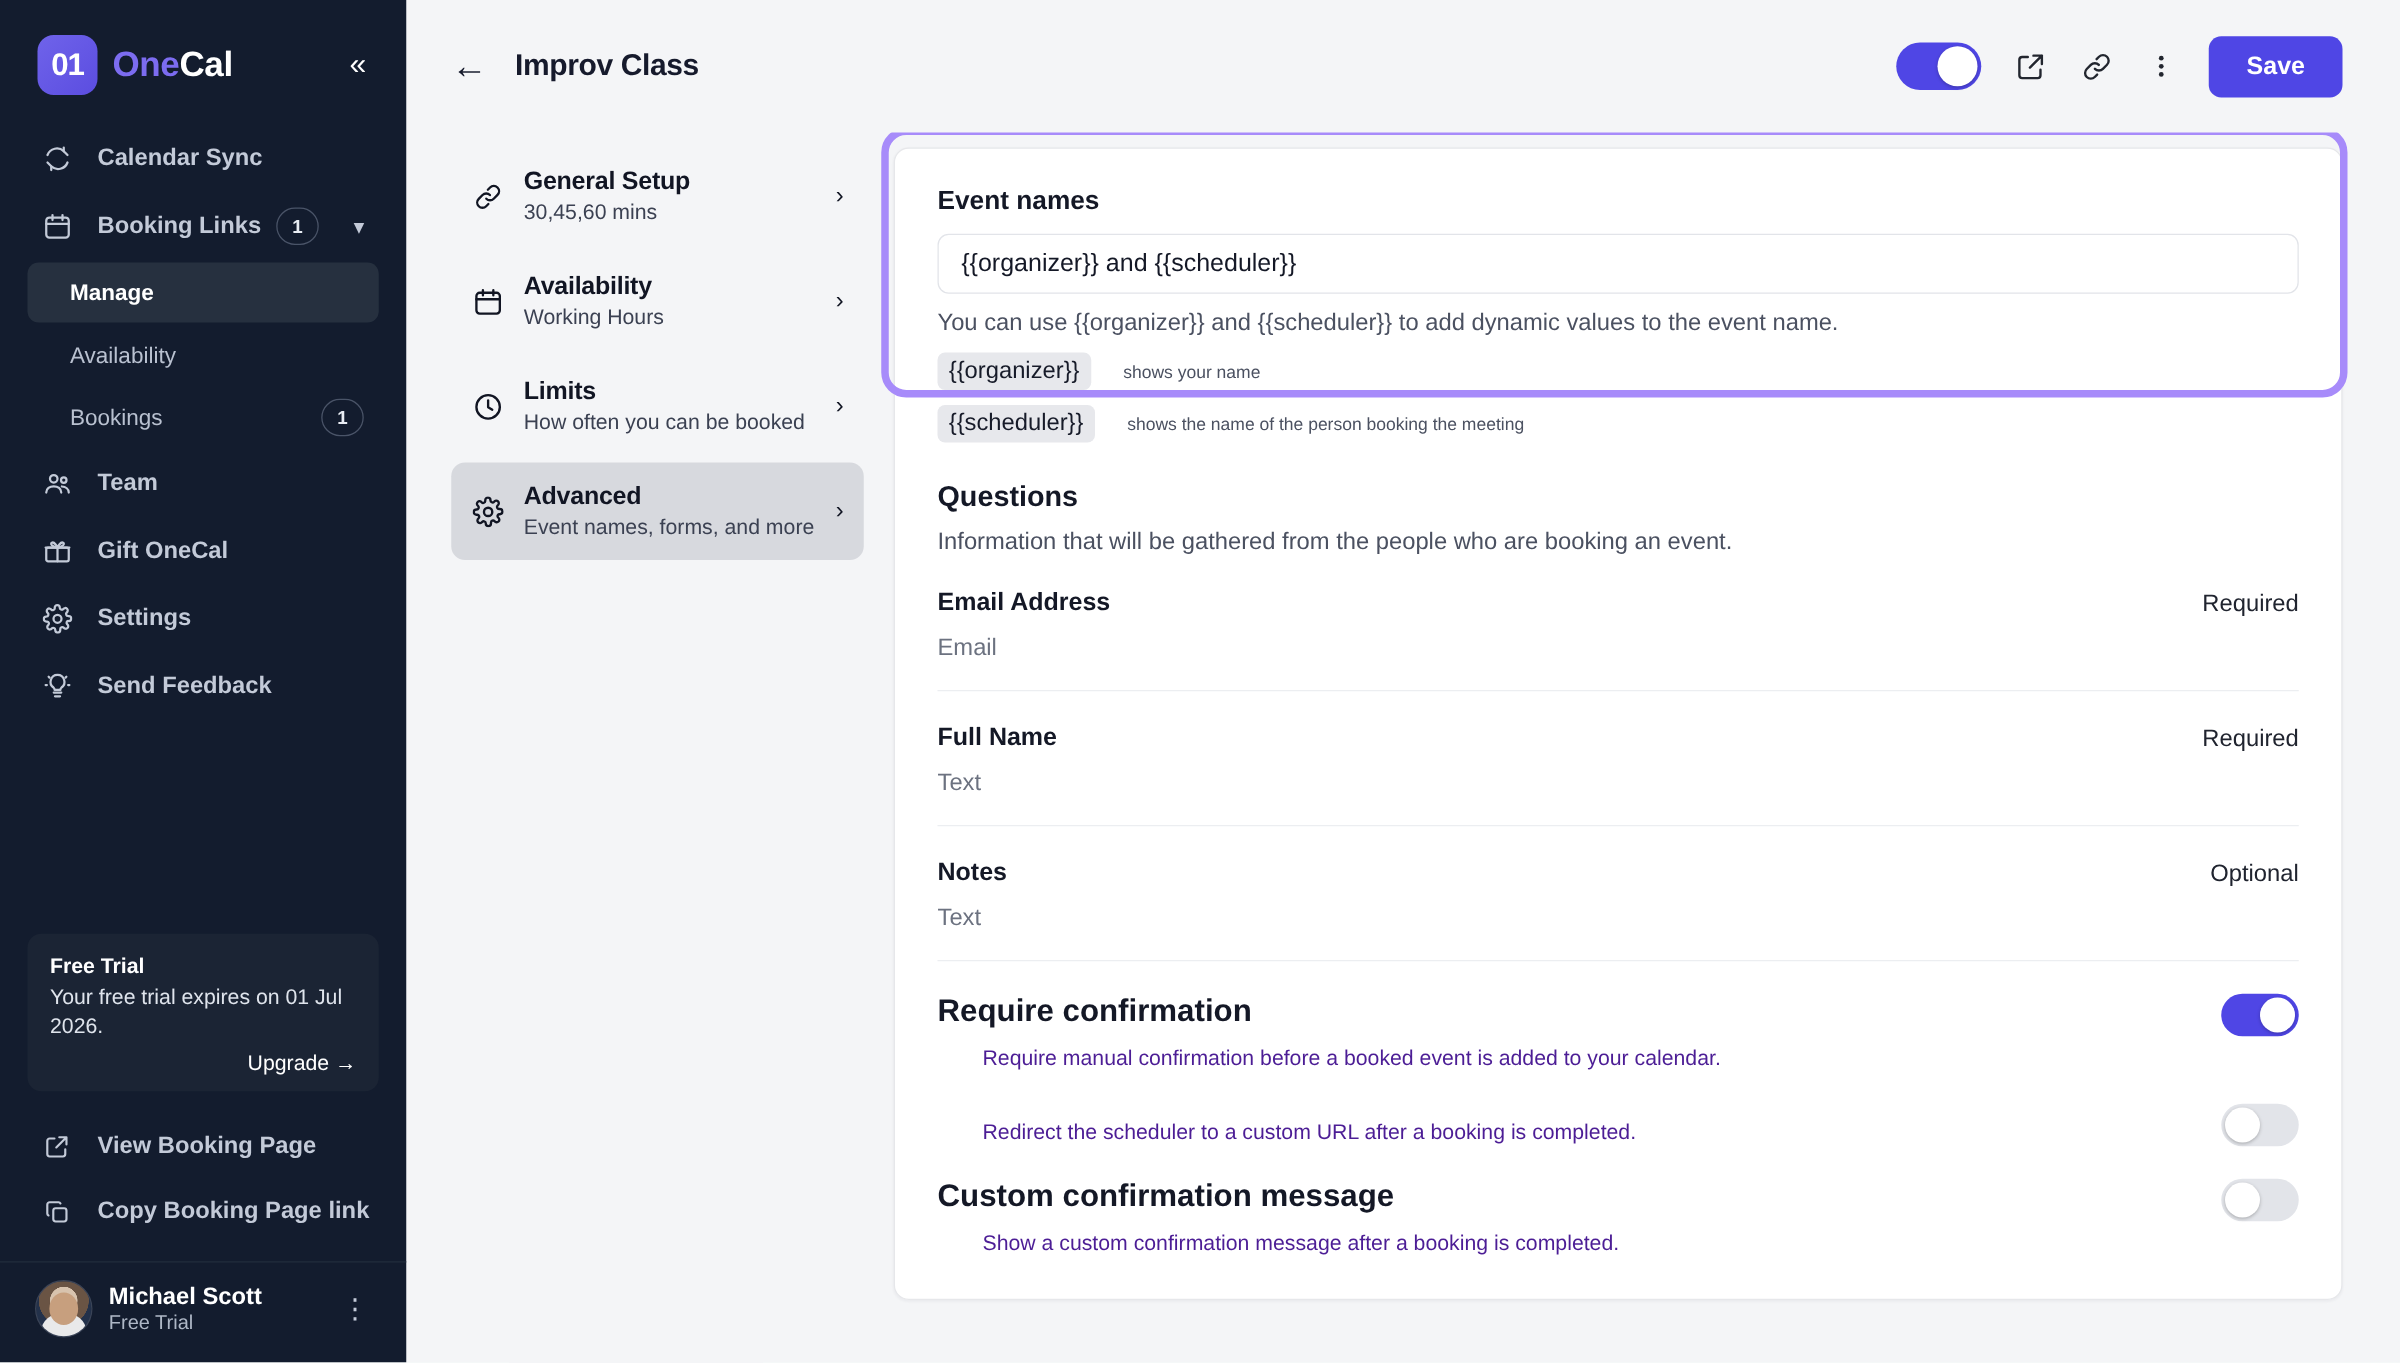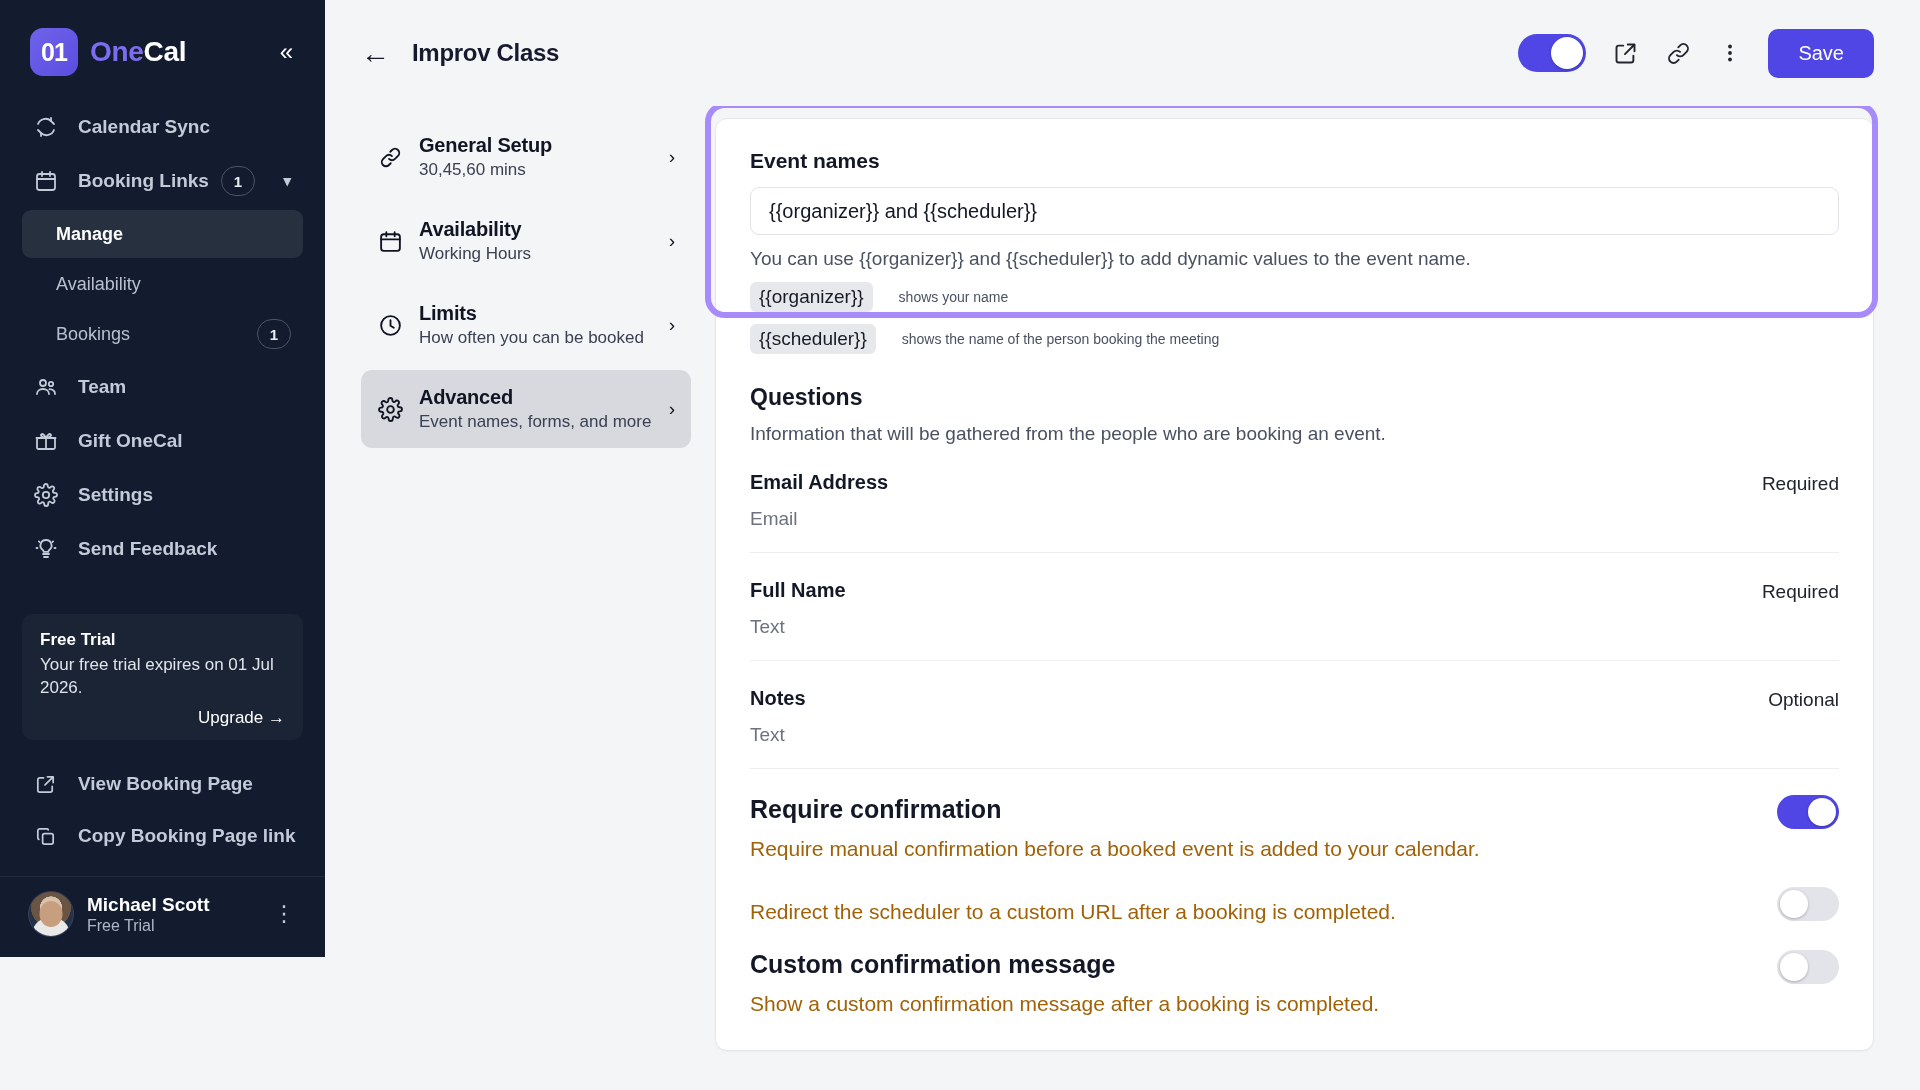--- a/index.html
+++ b/index.html
@@ -6,21 +6,21 @@
   html, body {
     width: 1920px; height: 1090px;
     font-family: "Liberation Sans", sans-serif;
     background: #f4f5f7;
     overflow: hidden;
   }
   .app { display: flex; width: 1920px; height: 1090px; }
 
   
   .sidebar {
-    width: 325px; height: 957px;
+    width: 325px; height: 1090px;
     background: #131c2e;
     display: flex; flex-direction: column;
     flex-shrink: 0;
     position: relative;
   }
   .brand-row {
     display: flex; align-items: center;
     padding: 22px 26px 0 30px;
     height: 82px;
   }
@@ -123,21 +123,21 @@
   .switch .knob {
     position:absolute; top:3px; left:3px; width:28px; height:28px; border-radius:50%;
     background:#fff; box-shadow: 0 1px 3px rgba(0,0,0,.25);
   }
   .switch.on .knob { left: 31px; }
   .switch.lg { width: 68px; height: 38px; border-radius:19px; }
   .switch.lg .knob { width:32px; height:32px; }
   .switch.lg.on .knob { left:33px; }
   .icon-btn { cursor:pointer; color:#22262f; display:flex; align-items:center; }
   .save-btn {
-    background:#4f46e5; color:#fff; font-size:20px; font-weight:400;
+    background:#4f46e5; color:#fff; font-size:20px; font-weight:700;
     border:none; border-radius:10px; padding: 13px 30px; cursor:pointer;
     font-family:"Liberation Sans", sans-serif;
   }
 
   .content { flex:1 1 auto; display:flex; padding: 0 46px 0 36px; gap: 24px; overflow:hidden; }
 
   
   .settings-nav { width: 330px; flex-shrink:0; padding-top: 12px; }
   .snav-item {
     display:flex; align-items:center; gap:16px;
@@ -185,21 +185,21 @@
 
   .q-row { padding: 26px 0 22px 0; border-bottom:1px solid #eceef1; display:flex; align-items:flex-start;}
   .q-left { flex:1 1 auto; }
   .q-name { font-size:20px; font-weight:700; color:#141826; }
   .q-type { font-size:19px; color:#6c7280; margin-top: 14px; }
   .q-req { font-size:19px; color:#20242f; padding-top: 2px; }
 
   .toggle-row { display:flex; align-items:flex-start; padding: 26px 0 0 0; }
   .toggle-left{ flex:1 1 auto; }
   .toggle-title { font-size:25px; font-weight:700; color:#141826; }
-  .toggle-sub { font-size:21px; color:#a16207; margin-top: 13px; }
+  .toggle-sub { font-size:17px; color:#4c1d95; margin-top: 13px; margin-left: 36px; }
   svg { display:block; }
 </style>
 </head>
 <body>
 
 <div class="app">
 
   <aside class="sidebar">
 
     <div class="brand-row">

